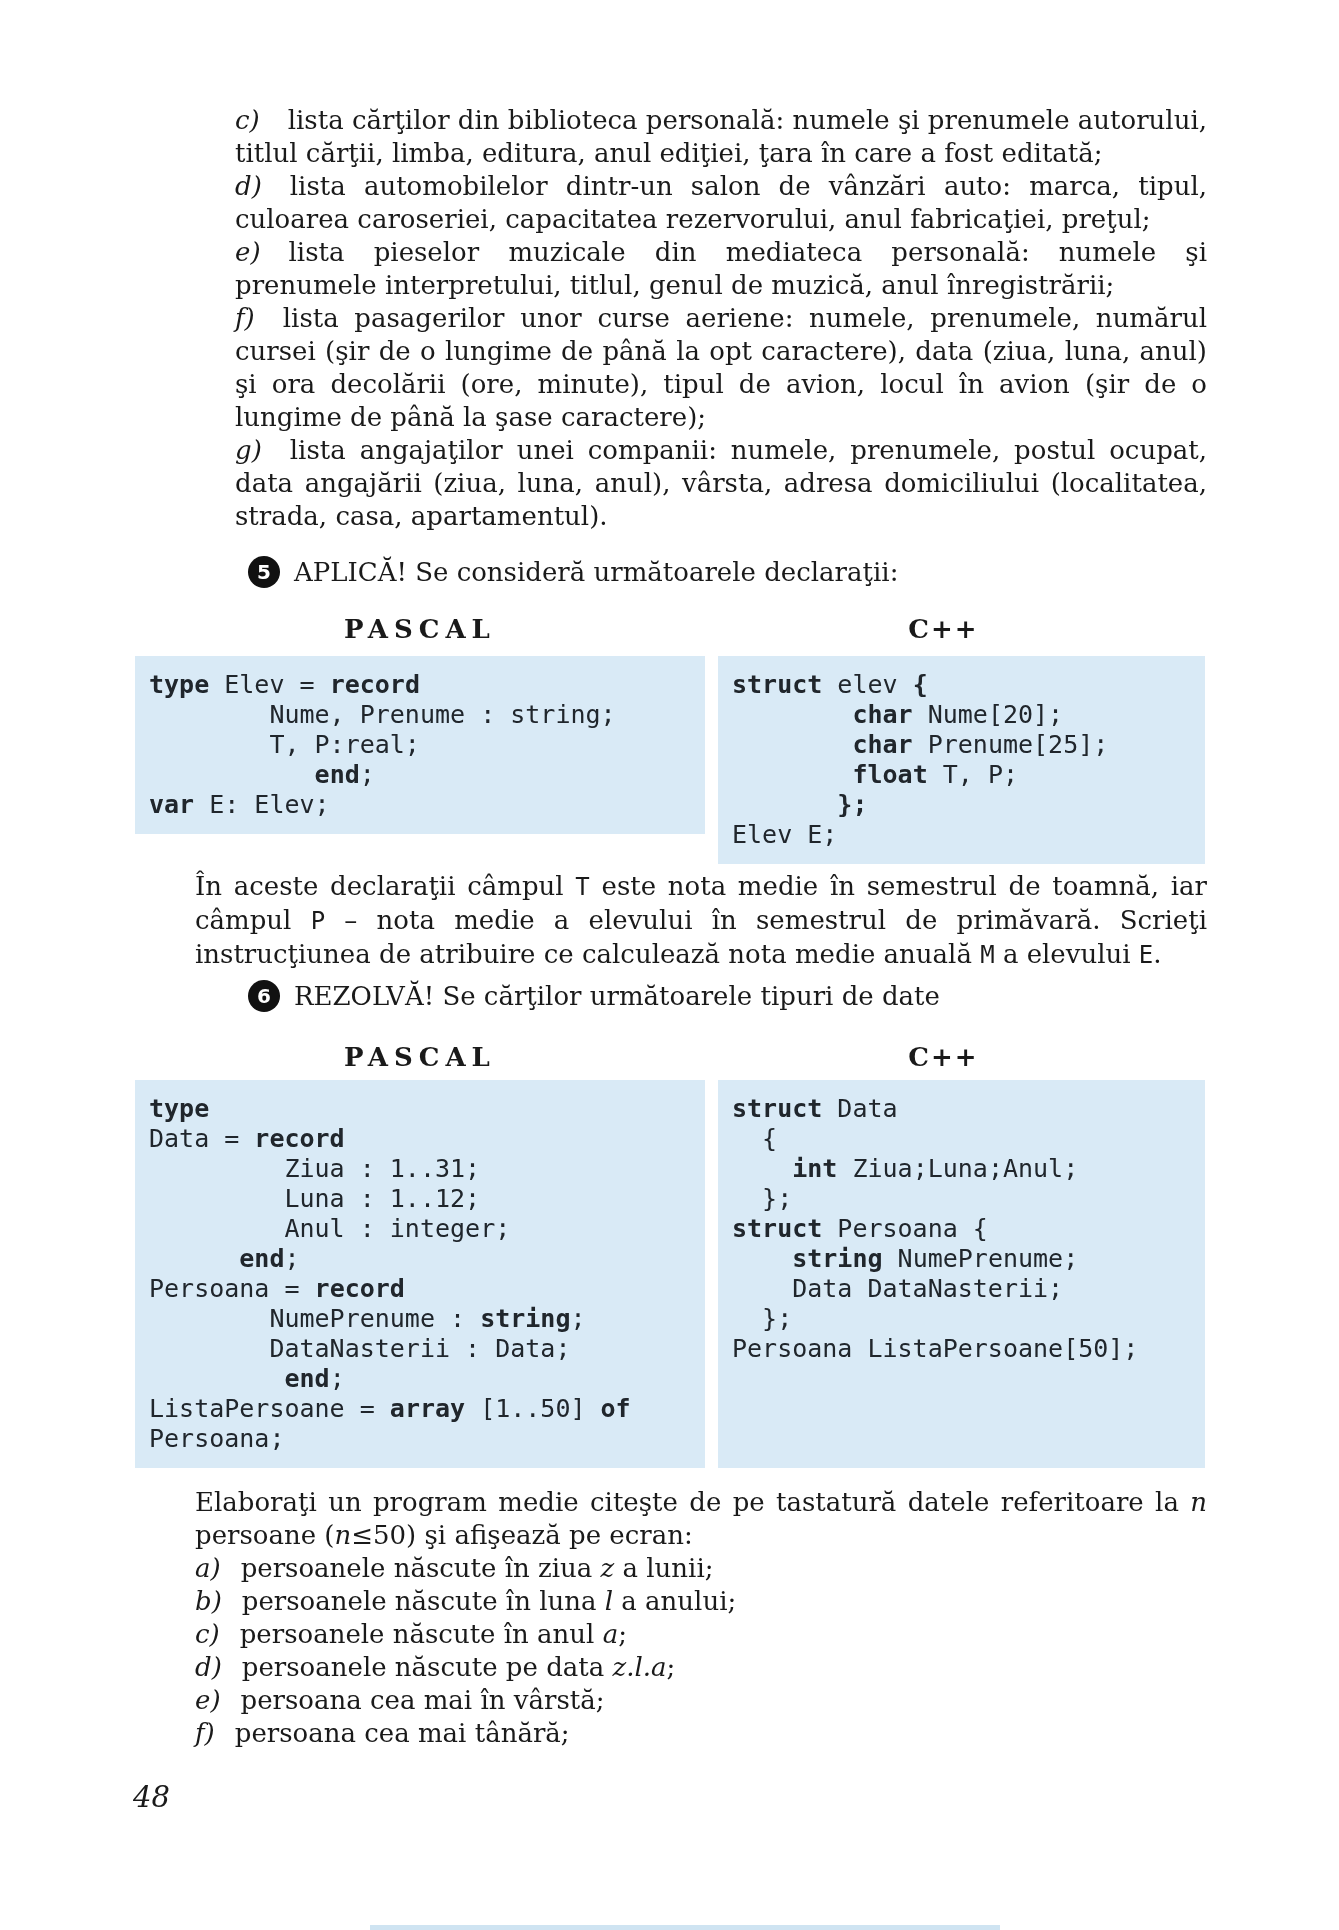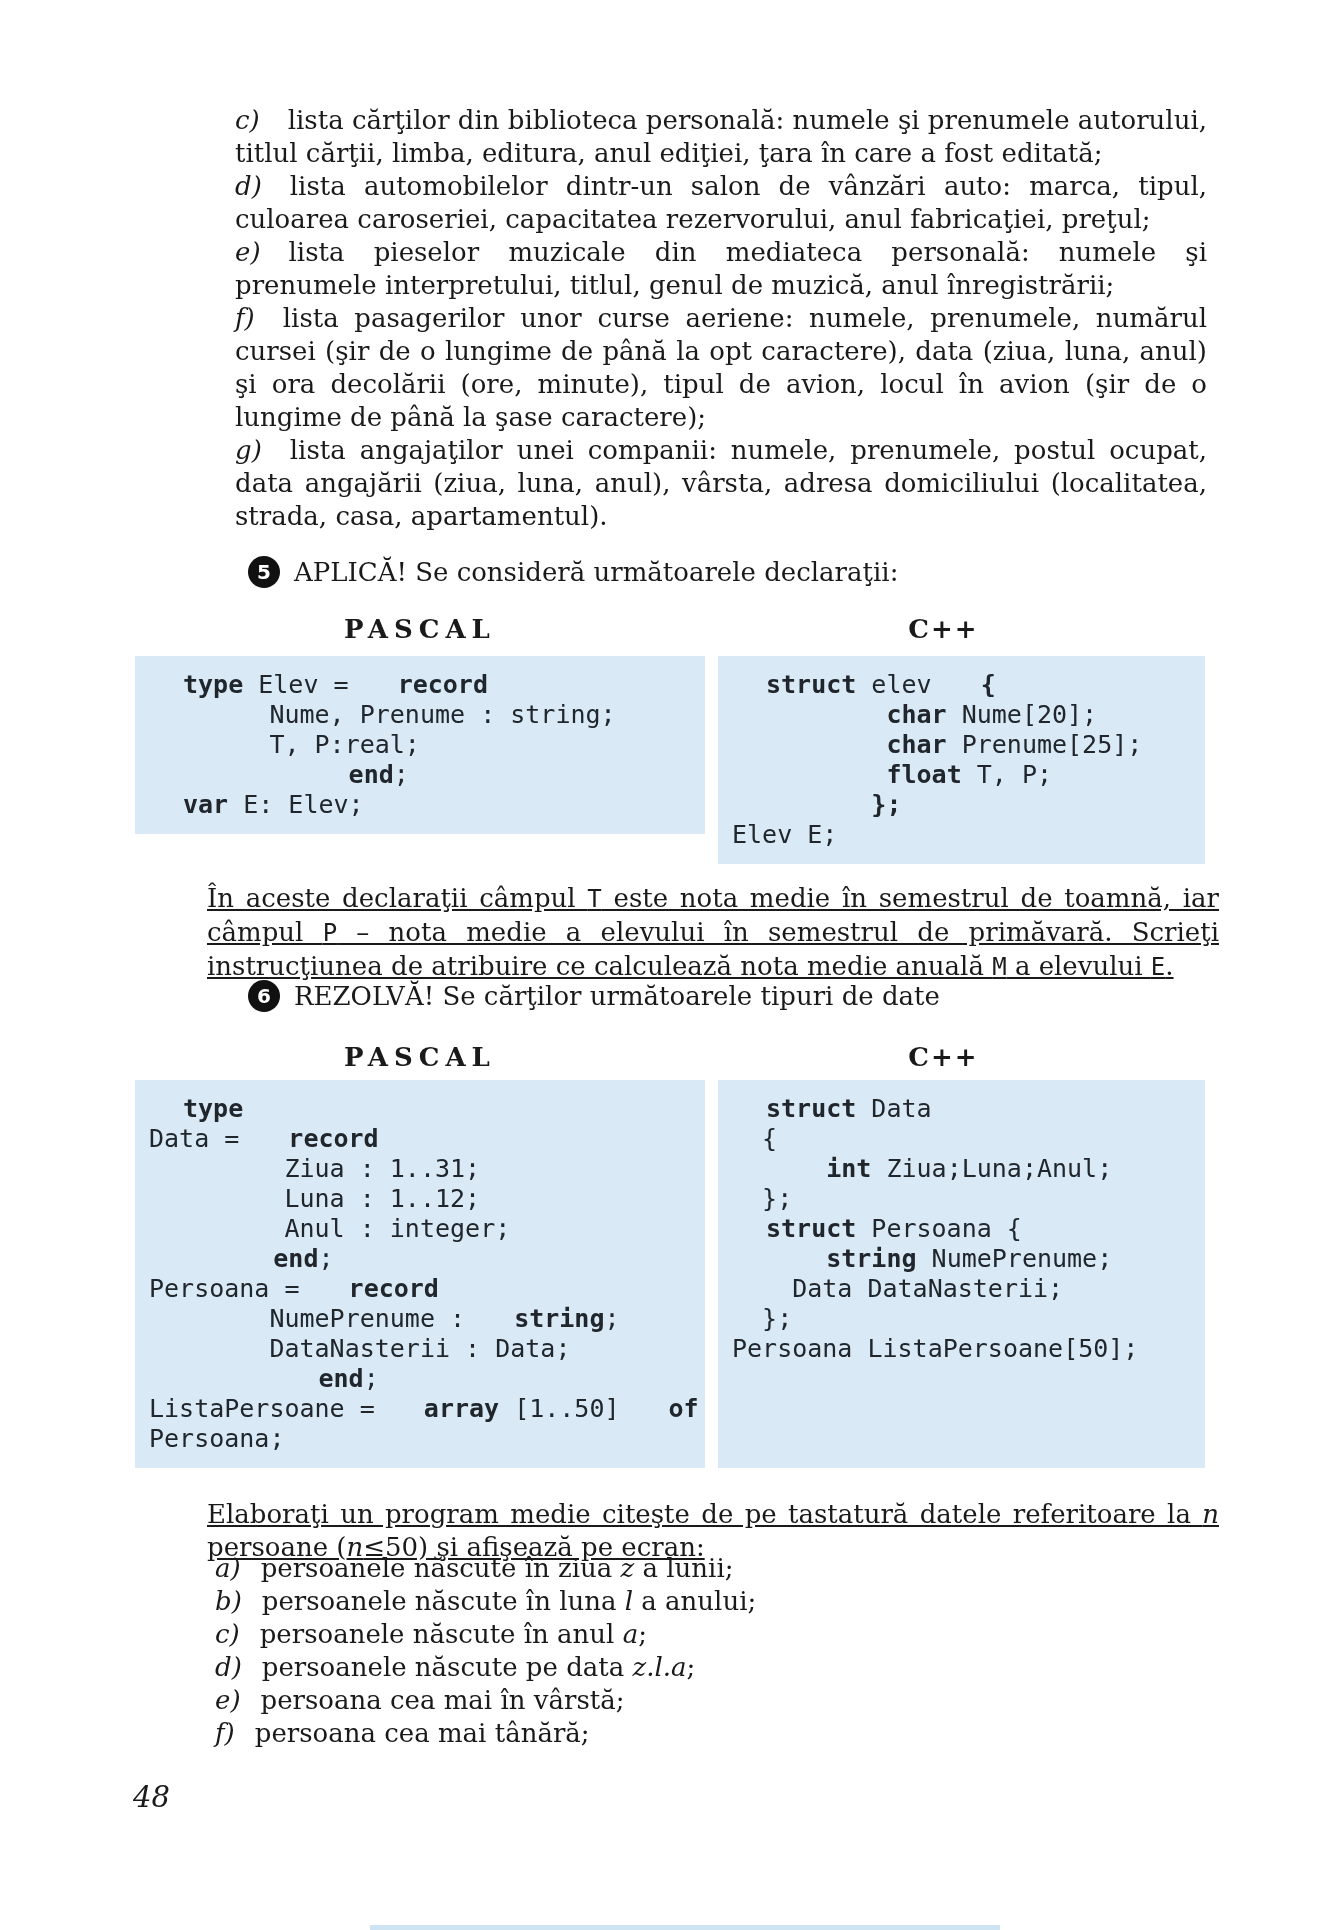--- a/index.html
+++ b/index.html
@@ -9,24 +9,24 @@
     background:#ffffff;
     overflow:hidden;
     font-family:"DejaVu Serif",serif;
     color:#1a1a1a;
   }
   
   .top-list{position:absolute;top:104px;left:195px;width:1012px;}
   .top-list p,.bottom-list p{margin:0;font-size:26px;line-height:33px;}
   .top-list p{text-align:justify;margin-left:40px;}
   .top-list .letter{margin-right:28px;}
-  .bottom-list{position:absolute;top:1552px;left:195px;width:1012px;margin-left:20px;}
+  .bottom-list{position:absolute;top:1552px;left:195px;width:1012px;}
   .bottom-list .letter{margin-right:20px;}
-  .para{position:absolute;left:195px;width:1012px;margin:12px;
-        font-size:26px;line-height:33px;text-align:justify;text-decoration:underline;}
+  .para{position:absolute;left:195px;width:1012px;margin:0;
+        font-size:26px;line-height:33px;text-align:justify;}
   #para-between{top:870px;}
   #para-bottom{top:1486px;}
   
   .ex-row{position:absolute;left:248px;display:flex;align-items:center;gap:14px;}
   #ex5{top:556px;}
   #ex6{top:980px;}
   .bullet{
     width:32px;height:32px;border-radius:50%;
     background:#111111;color:#ffffff;
     font-family:"DejaVu Sans",sans-serif;font-size:20px;font-weight:bold;
@@ -49,21 +49,21 @@
     padding:14px 4px 14px 14px;
     font-family:"DejaVu Sans Mono",monospace;
     font-size:25px;line-height:30px;
     color:#20262c;
     white-space:pre;
   }
   .code-col.pascal{width:570px;}
   .code-col.cpp{width:487px;}
   .code-line{white-space:pre;}
   
-  .seg-b{font-weight:bold;margin-left:34px;}
+  .seg-b{font-weight:bold;}
   .seg-i{font-style:italic;}
   .seg-m{font-family:"DejaVu Sans Mono",monospace;font-size:24px;}
   
   .page-number{position:absolute;left:133px;top:1780px;font-size:29px;font-style:italic;}
   .edge-bar{position:absolute;left:370px;top:1925px;width:630px;height:5px;background:#cfe4f2;}
 </style>
 </head>
 <body>
 
 <div class="page">

